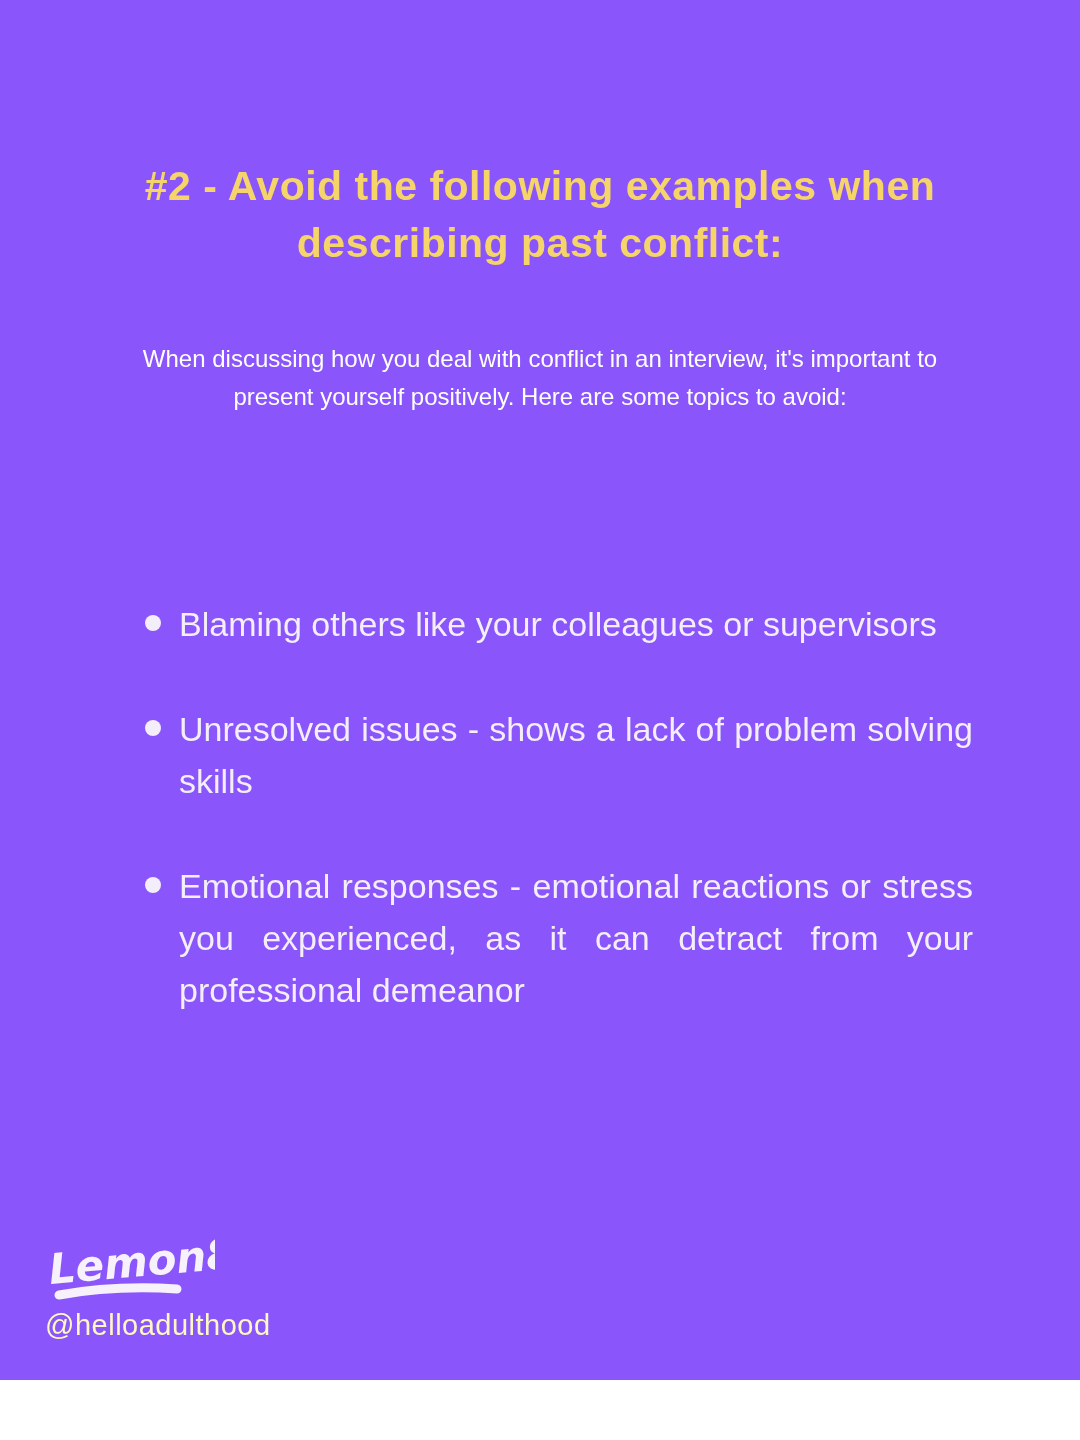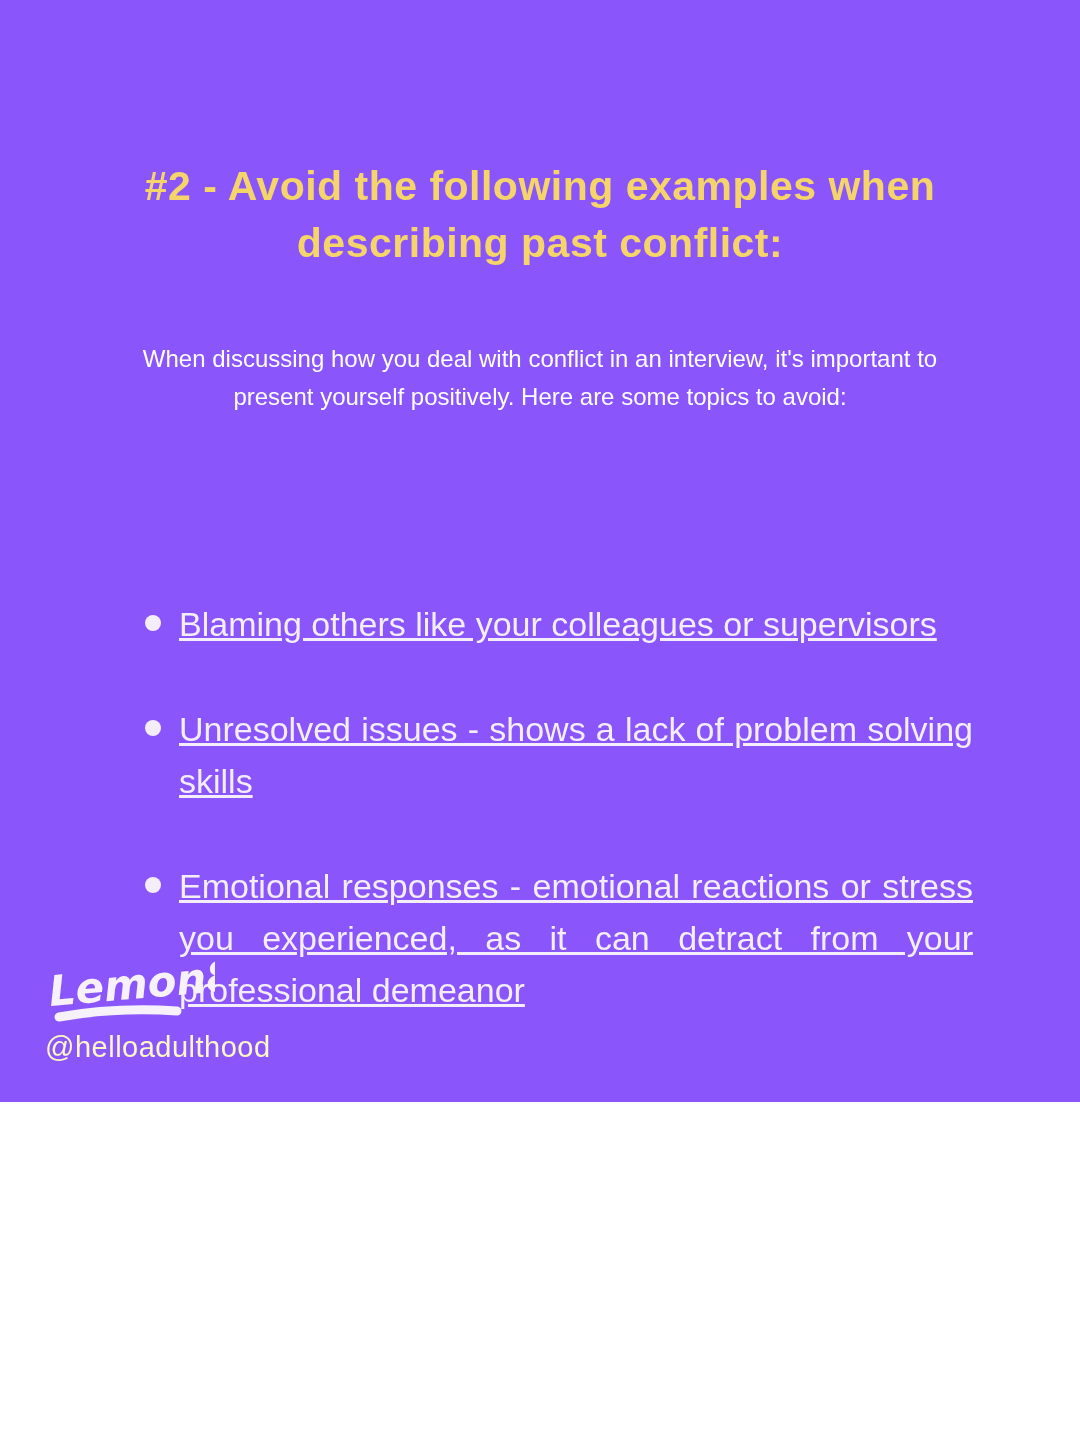--- a/index.html
+++ b/index.html
@@ -10,21 +10,21 @@
   }
 
   body {
     font-family: "Liberation Sans", sans-serif;
     overflow: hidden;
   }
 
   .page {
     position: relative;
     width: 1080px;
-    height: 1102px;
+    height: 1380px;
     background: #8A55FA;
     color: #F3EEF9;
   }
 
   .heading {
     position: absolute;
     top: 158px;
     left: 50%;
     transform: translateX(-50%);
     width: 840px;
@@ -48,21 +48,20 @@
     line-height: 1.57;
     color: #ffffff;
   }
 
   .bullet-list {
     position: absolute;
     top: 598px;
     left: 145px;
     width: 828px;
     list-style: none;
-    text-decoration: underline;
   }
 
   .bullet-item {
     position: relative;
     padding-left: 34px;
     margin-bottom: 53px;
     font-size: 34px;
     line-height: 1.53;
     text-align: justify;
     color: #F3EEF9;

